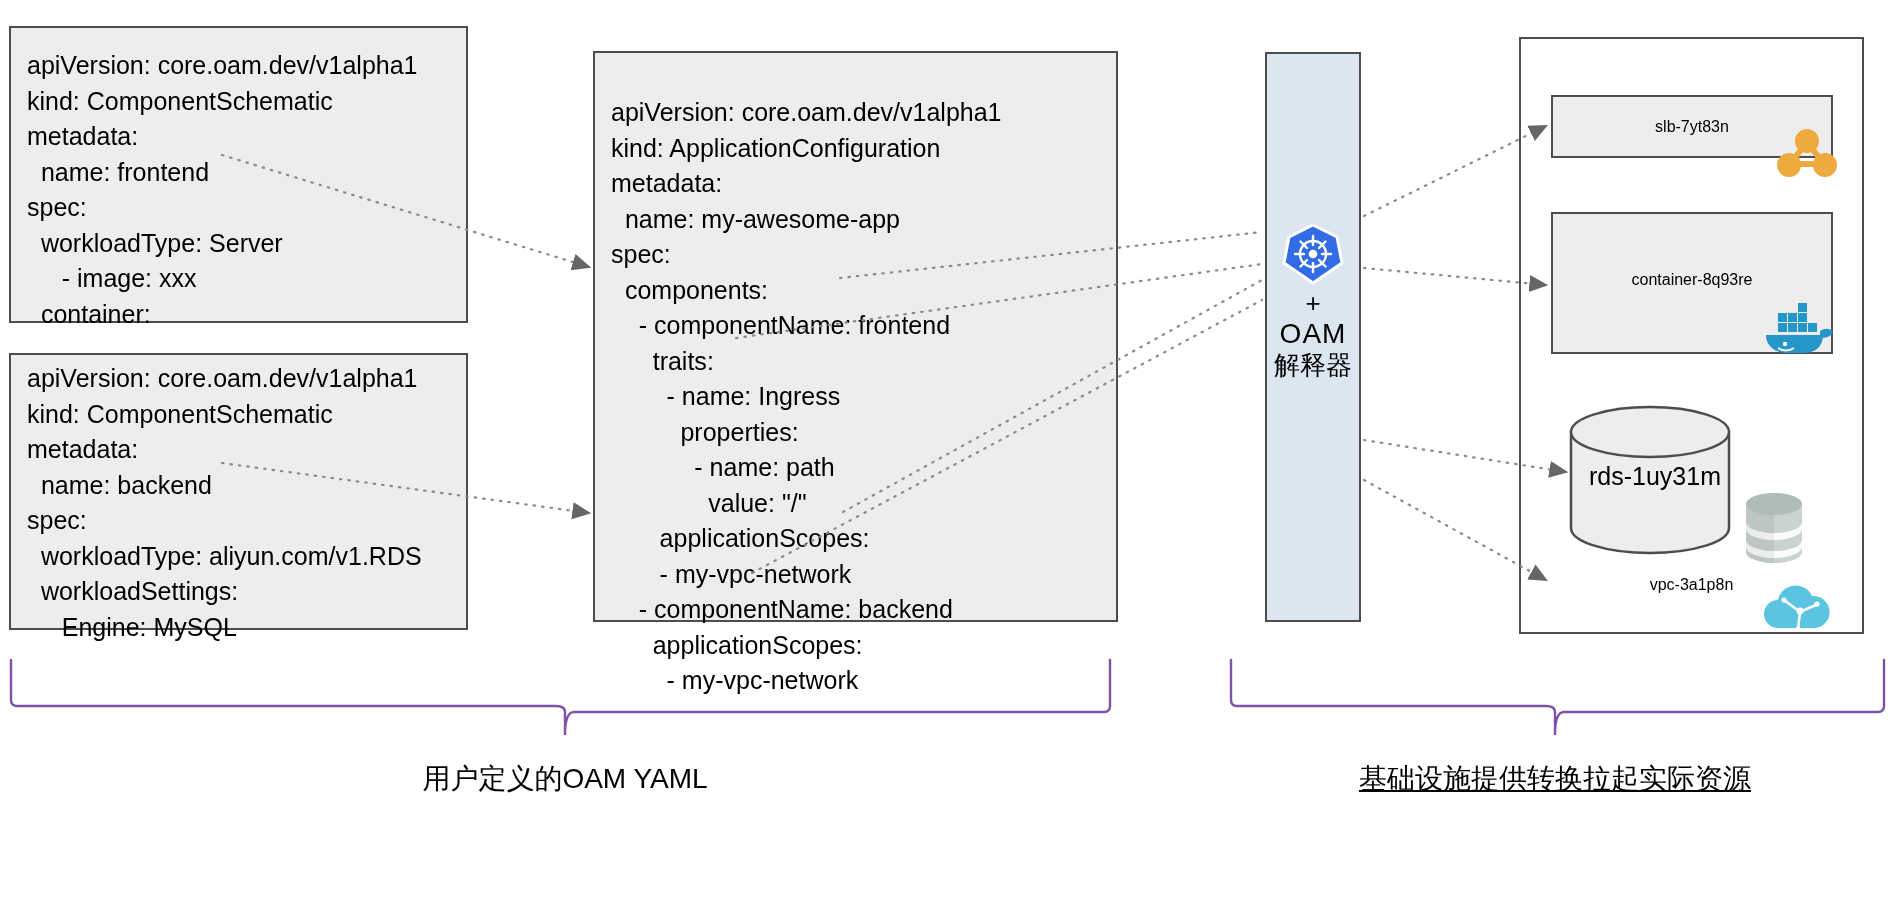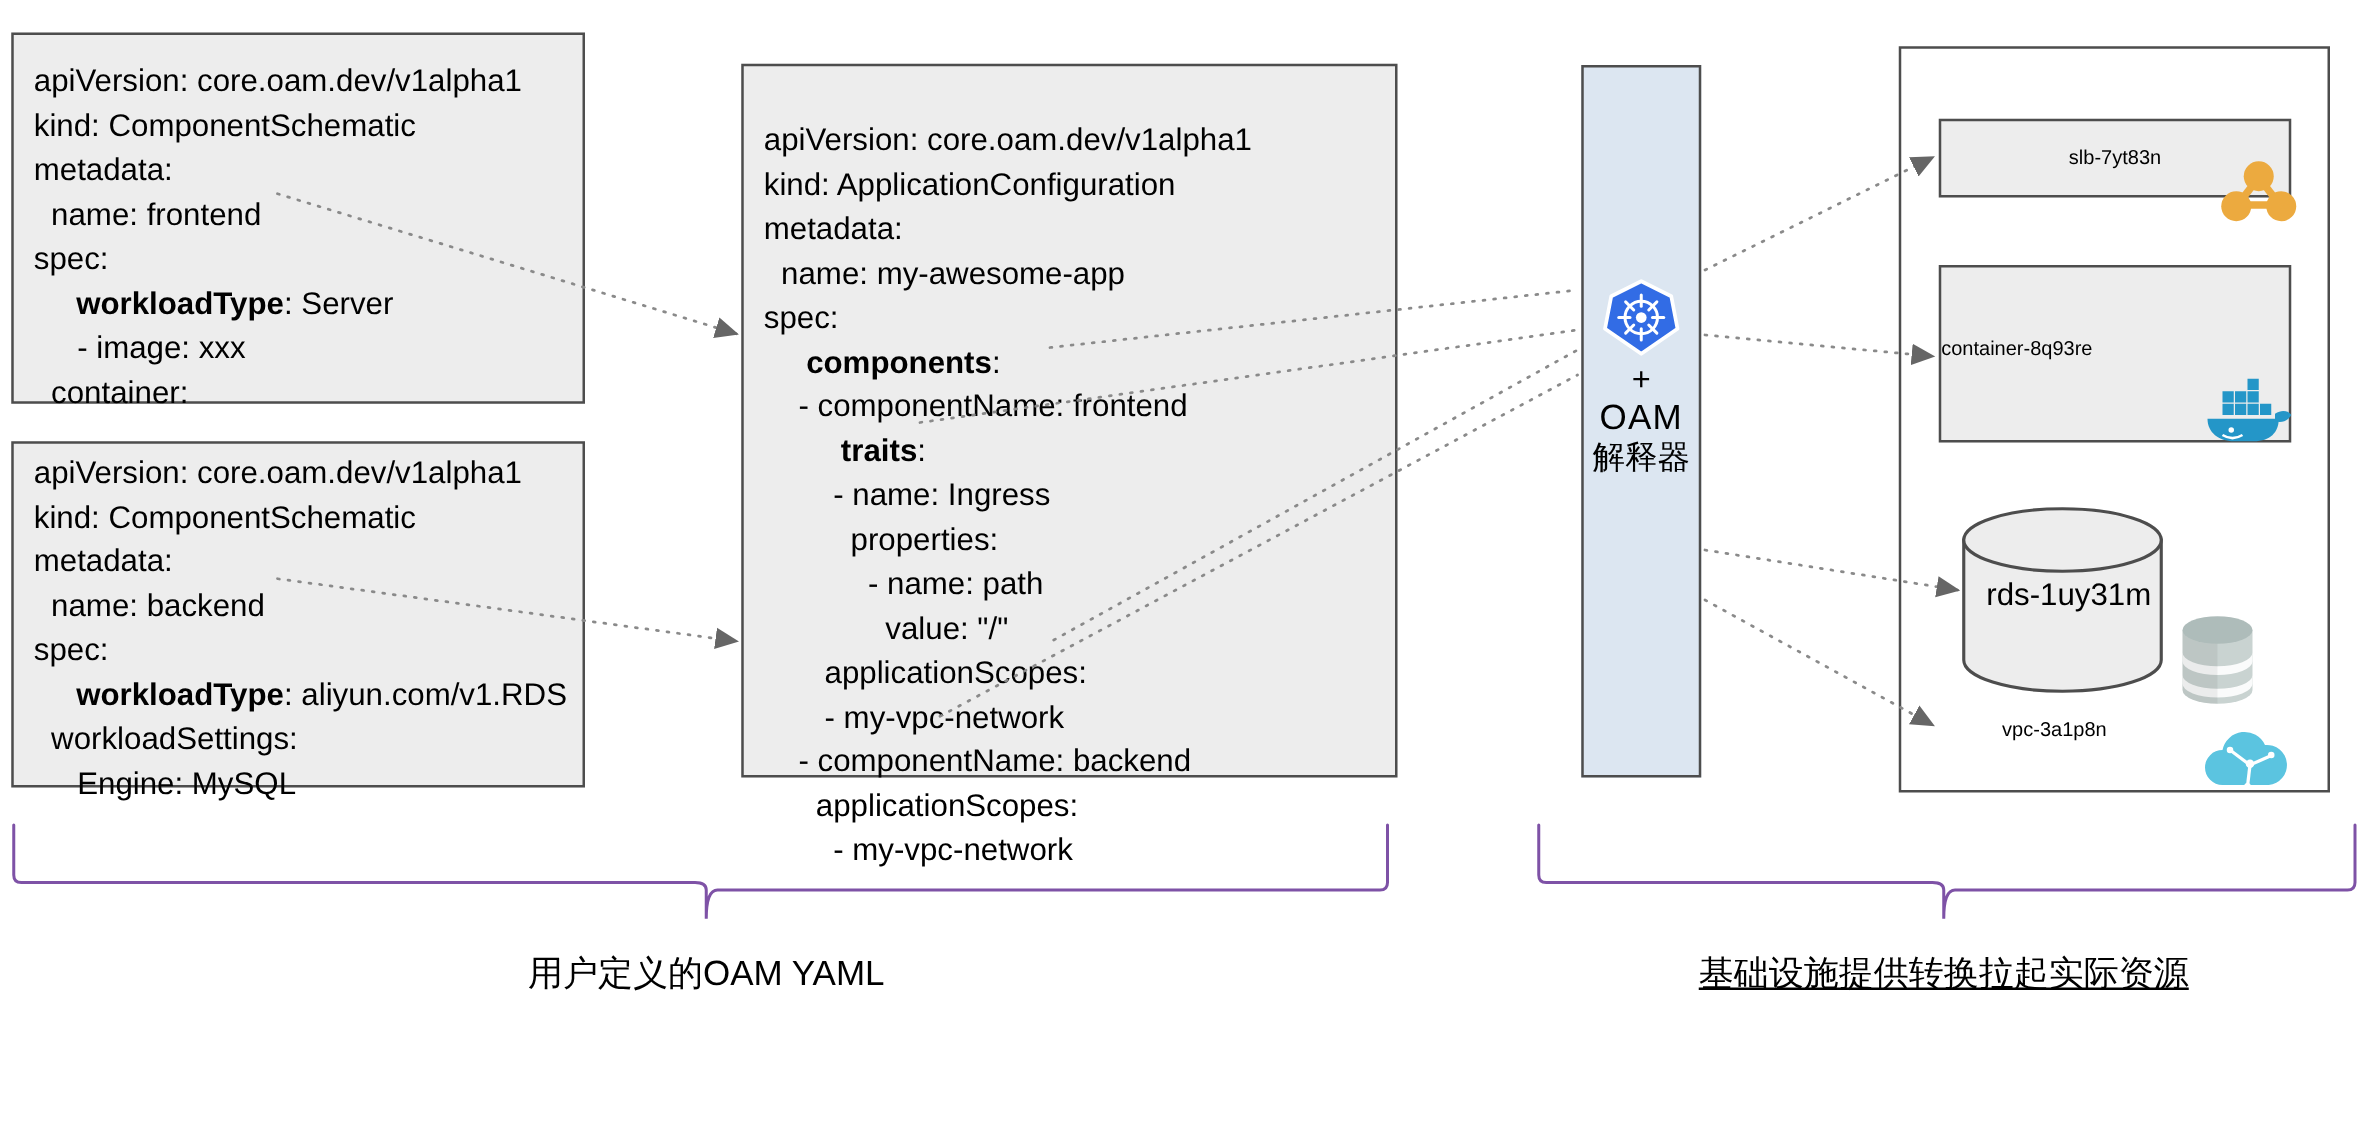--- a/index.html
+++ b/index.html
@@ -17,21 +17,21 @@
     border:2px solid #4d4d4d;
     box-sizing:border-box;
   }
   .yaml-text{
     position:absolute;
     font-size:25px;
     line-height:35.5px;
     white-space:pre;
     letter-spacing:0px;
   }
-  .yaml-text .b{font-weight:bold;margin-left:20px;}
+  .yaml-text .b{font-weight:normal;}
 
   #oam-column{
     position:absolute;
     background:#dce6f1;
     border:2px solid #4d4d4d;
     box-sizing:border-box;
     display:flex;flex-direction:column;align-items:center;
   }
   #oam-inner{position:absolute;left:0;right:0;top:168px;display:flex;flex-direction:column;align-items:center;}
   #oam-plus{font-size:26px;line-height:26px;margin-top:4px;font-weight:400;}
@@ -115,21 +115,21 @@
       <line x1="31" y1="15" x2="14" y2="37" stroke="#ecaa3f" stroke-width="6"></line>
       <line x1="31" y1="15" x2="48" y2="37" stroke="#ecaa3f" stroke-width="6"></line>
       <line x1="14" y1="37" x2="48" y2="37" stroke="#ecaa3f" stroke-width="6"></line>
       <circle cx="31" cy="14" r="12" fill="#ecaa3f"></circle>
       <circle cx="13" cy="38" r="12" fill="#ecaa3f"></circle>
       <circle cx="49" cy="38" r="12" fill="#ecaa3f"></circle>
     </svg>
   </span>
 
   <div class="res-box" style="left:1551px;top:212px;width:282px;height:142px;">
-    <span style="position:absolute;left:0;right:0;top:57px;">container-8q93re</span>
+    <span style="position:absolute;left:0;right:0;top:57px;text-align:center;">container-8q93re</span>
   </div>
   <span class="icon" style="left:1756px;top:300px;width:80px;height:56px;">
     <svg width="80" height="56" viewBox="0 0 80 56">
       <g fill="#2496c8">
         <rect x="22" y="23" width="9" height="9"></rect>
           <rect x="32" y="23" width="9" height="9"></rect>
         <rect x="42" y="23" width="9" height="9"></rect>
           <rect x="52" y="23" width="9" height="9"></rect>
         <rect x="22" y="13" width="9" height="9"></rect>
           <rect x="32" y="13" width="9" height="9"></rect>
@@ -155,21 +155,21 @@
       <g>
         <path d="M6 12 v48 a28 11 0 0 0 56 0 v-48 z" fill="#c9d3d1"></path>
         <ellipse cx="34" cy="12" rx="28" ry="11" fill="#aebcba"></ellipse>
         <path d="M6 30 a28 11 0 0 0 56 0 v7 a28 11 0 0 1 -56 0 z" fill="#ffffff" opacity="0.9"></path>
         <path d="M6 48 a28 11 0 0 0 56 0 v7 a28 11 0 0 1 -56 0 z" fill="#ffffff" opacity="0.9"></path>
         <path d="M6 12 v48 a28 11 0 0 0 28 11 V23 a28 11 0 0 1 -28 -11 z" fill="#000000" opacity="0.06"></path>
       </g>
     </svg>
   </span>
 
-  <div class="res-box plain" style="left:1471px;top:548px;width:345px;height:86px;border:none;background:transparent;">
+  <div class="res-box plain" style="left:1519px;top:548px;width:345px;height:86px;border:none;background:transparent;">
     <span style="position:absolute;left:0;right:0;top:28px;text-align:center;">vpc-3a1p8n</span>
   </div>
   <span class="icon" style="left:1760px;top:580px;width:72px;height:60px;">
     <svg width="72" height="60" viewBox="0 0 72 60">
       <g fill="#5bc4e0">
         <path d="M18 48 a14 14 0 0 1 0 -28 a18 18 0 0 1 34 -4 a13 13 0 0 1 3 32 z"></path>
       </g>
       <g stroke="#ffffff" stroke-width="2.6" fill="none">
         <path d="M24 20 L40 32 L58 24"></path>
         <path d="M40 32 L38 49"></path>

